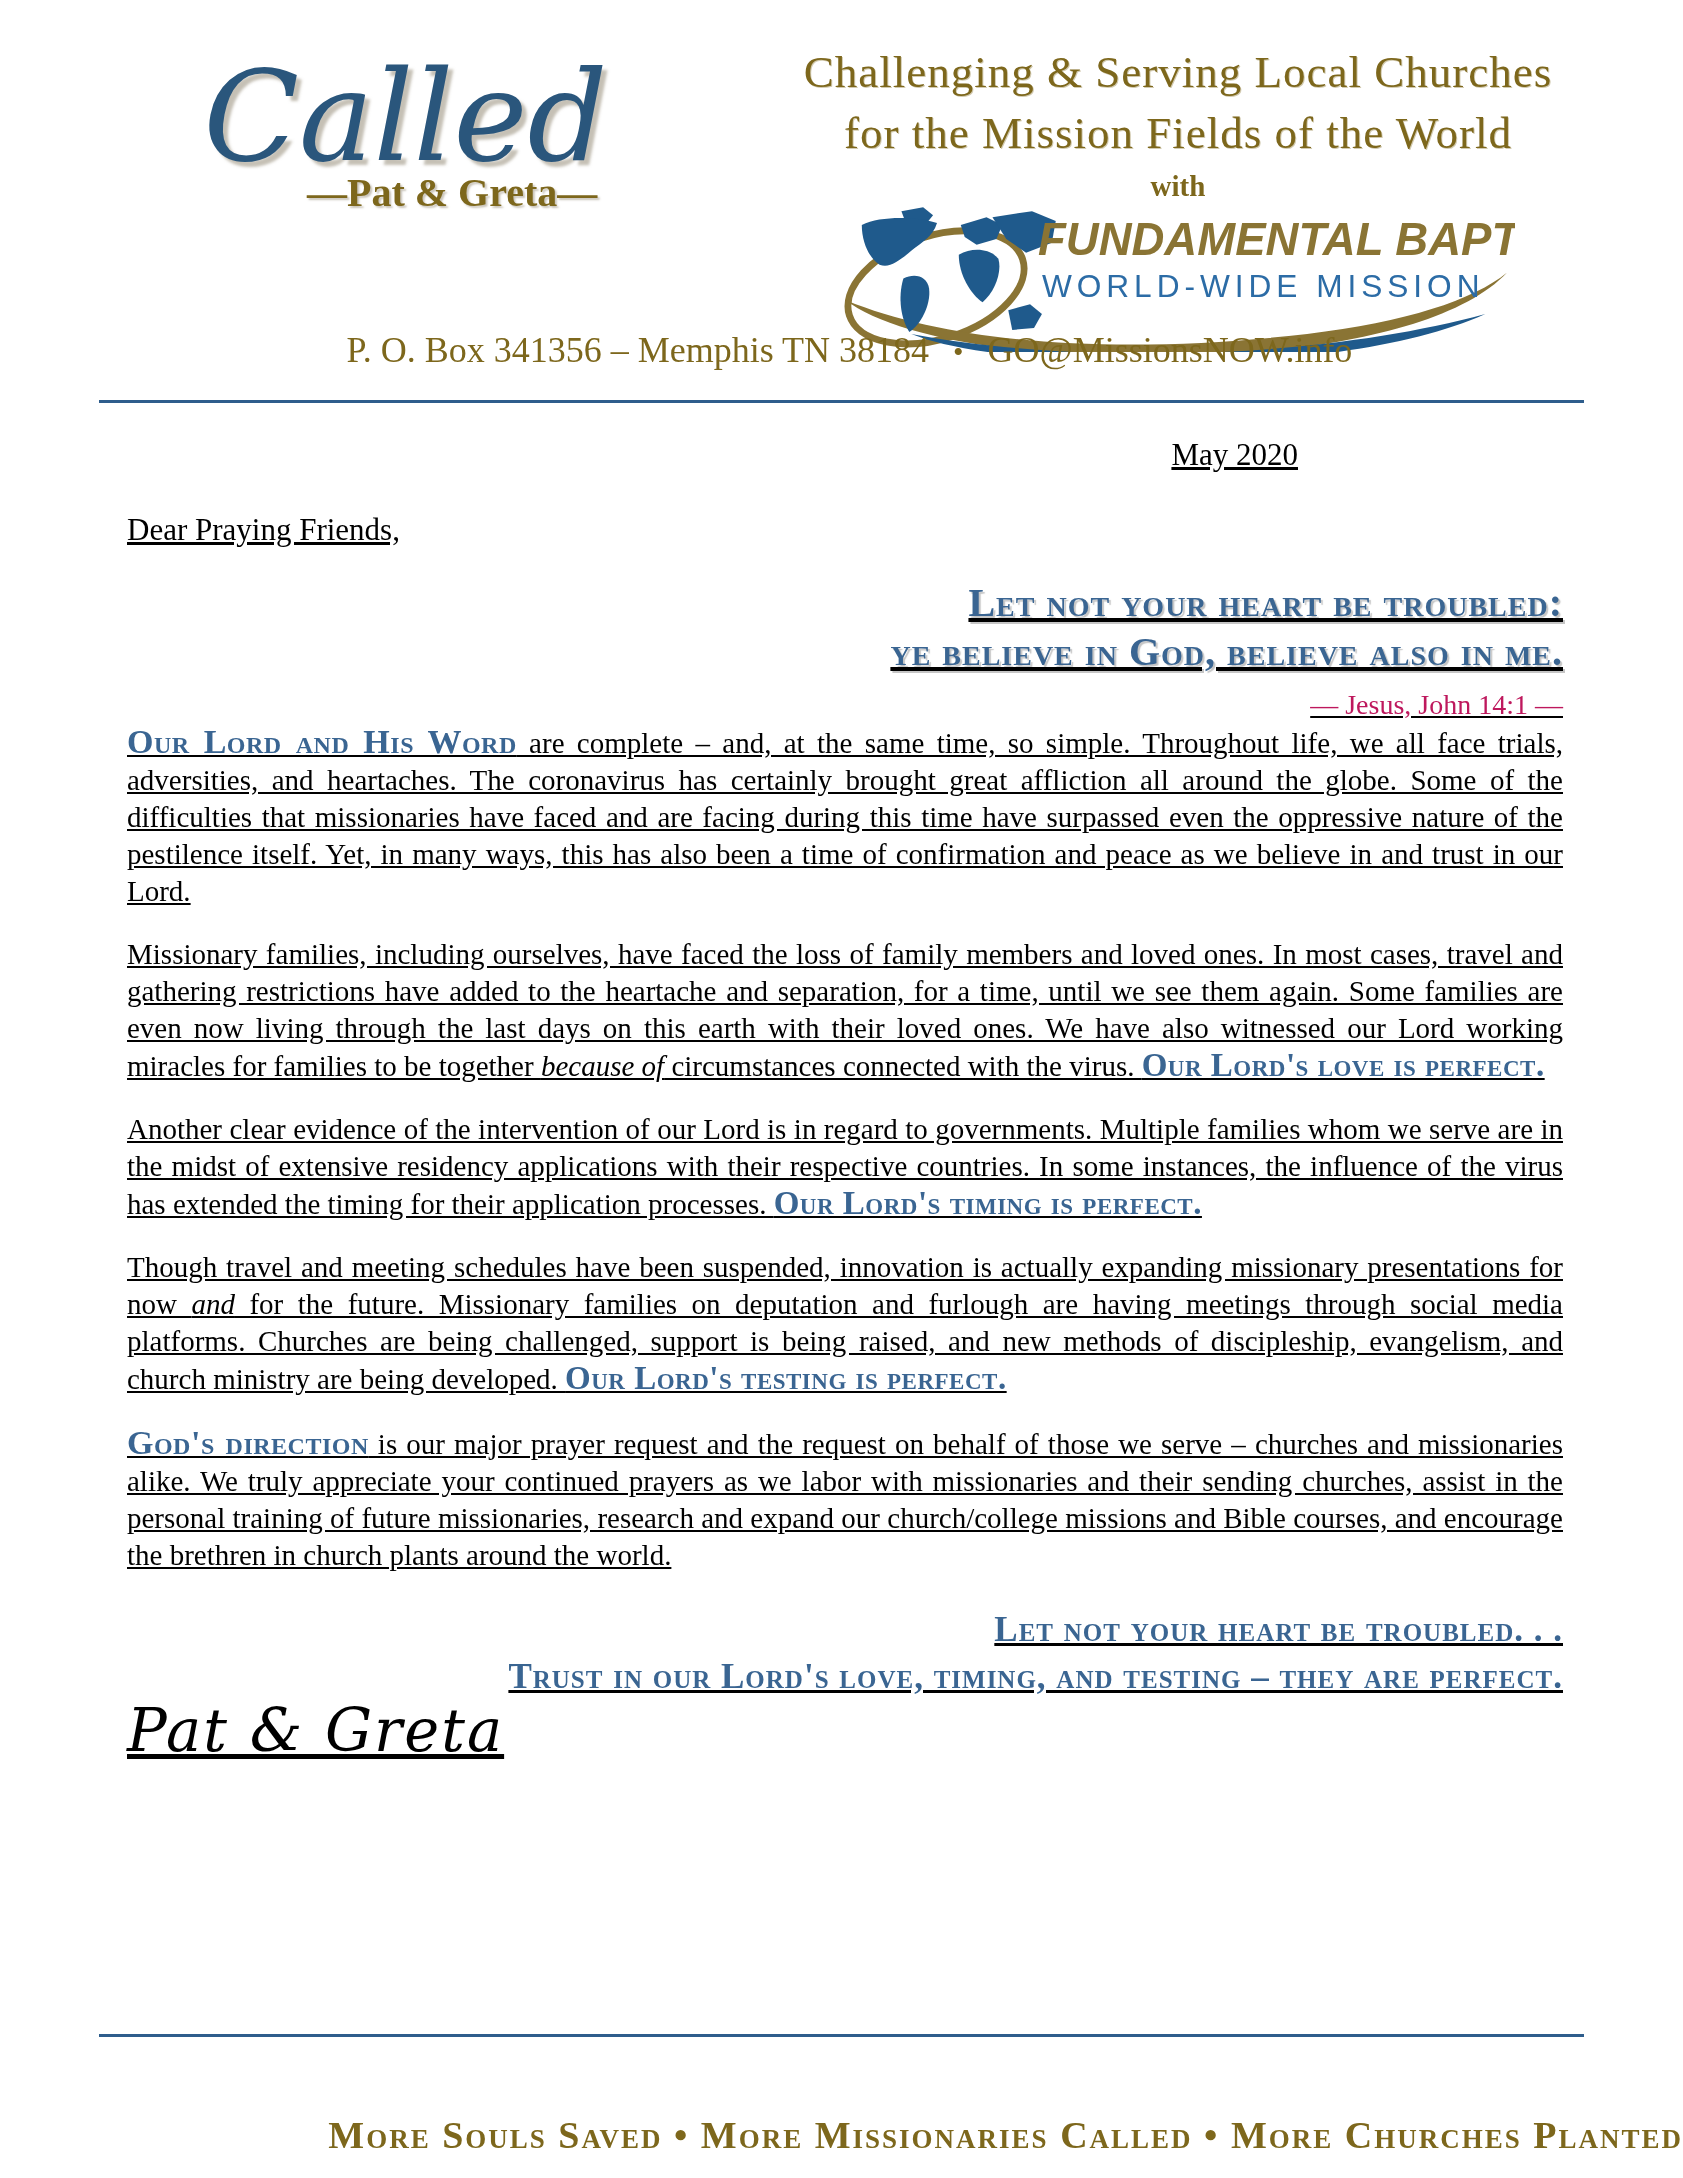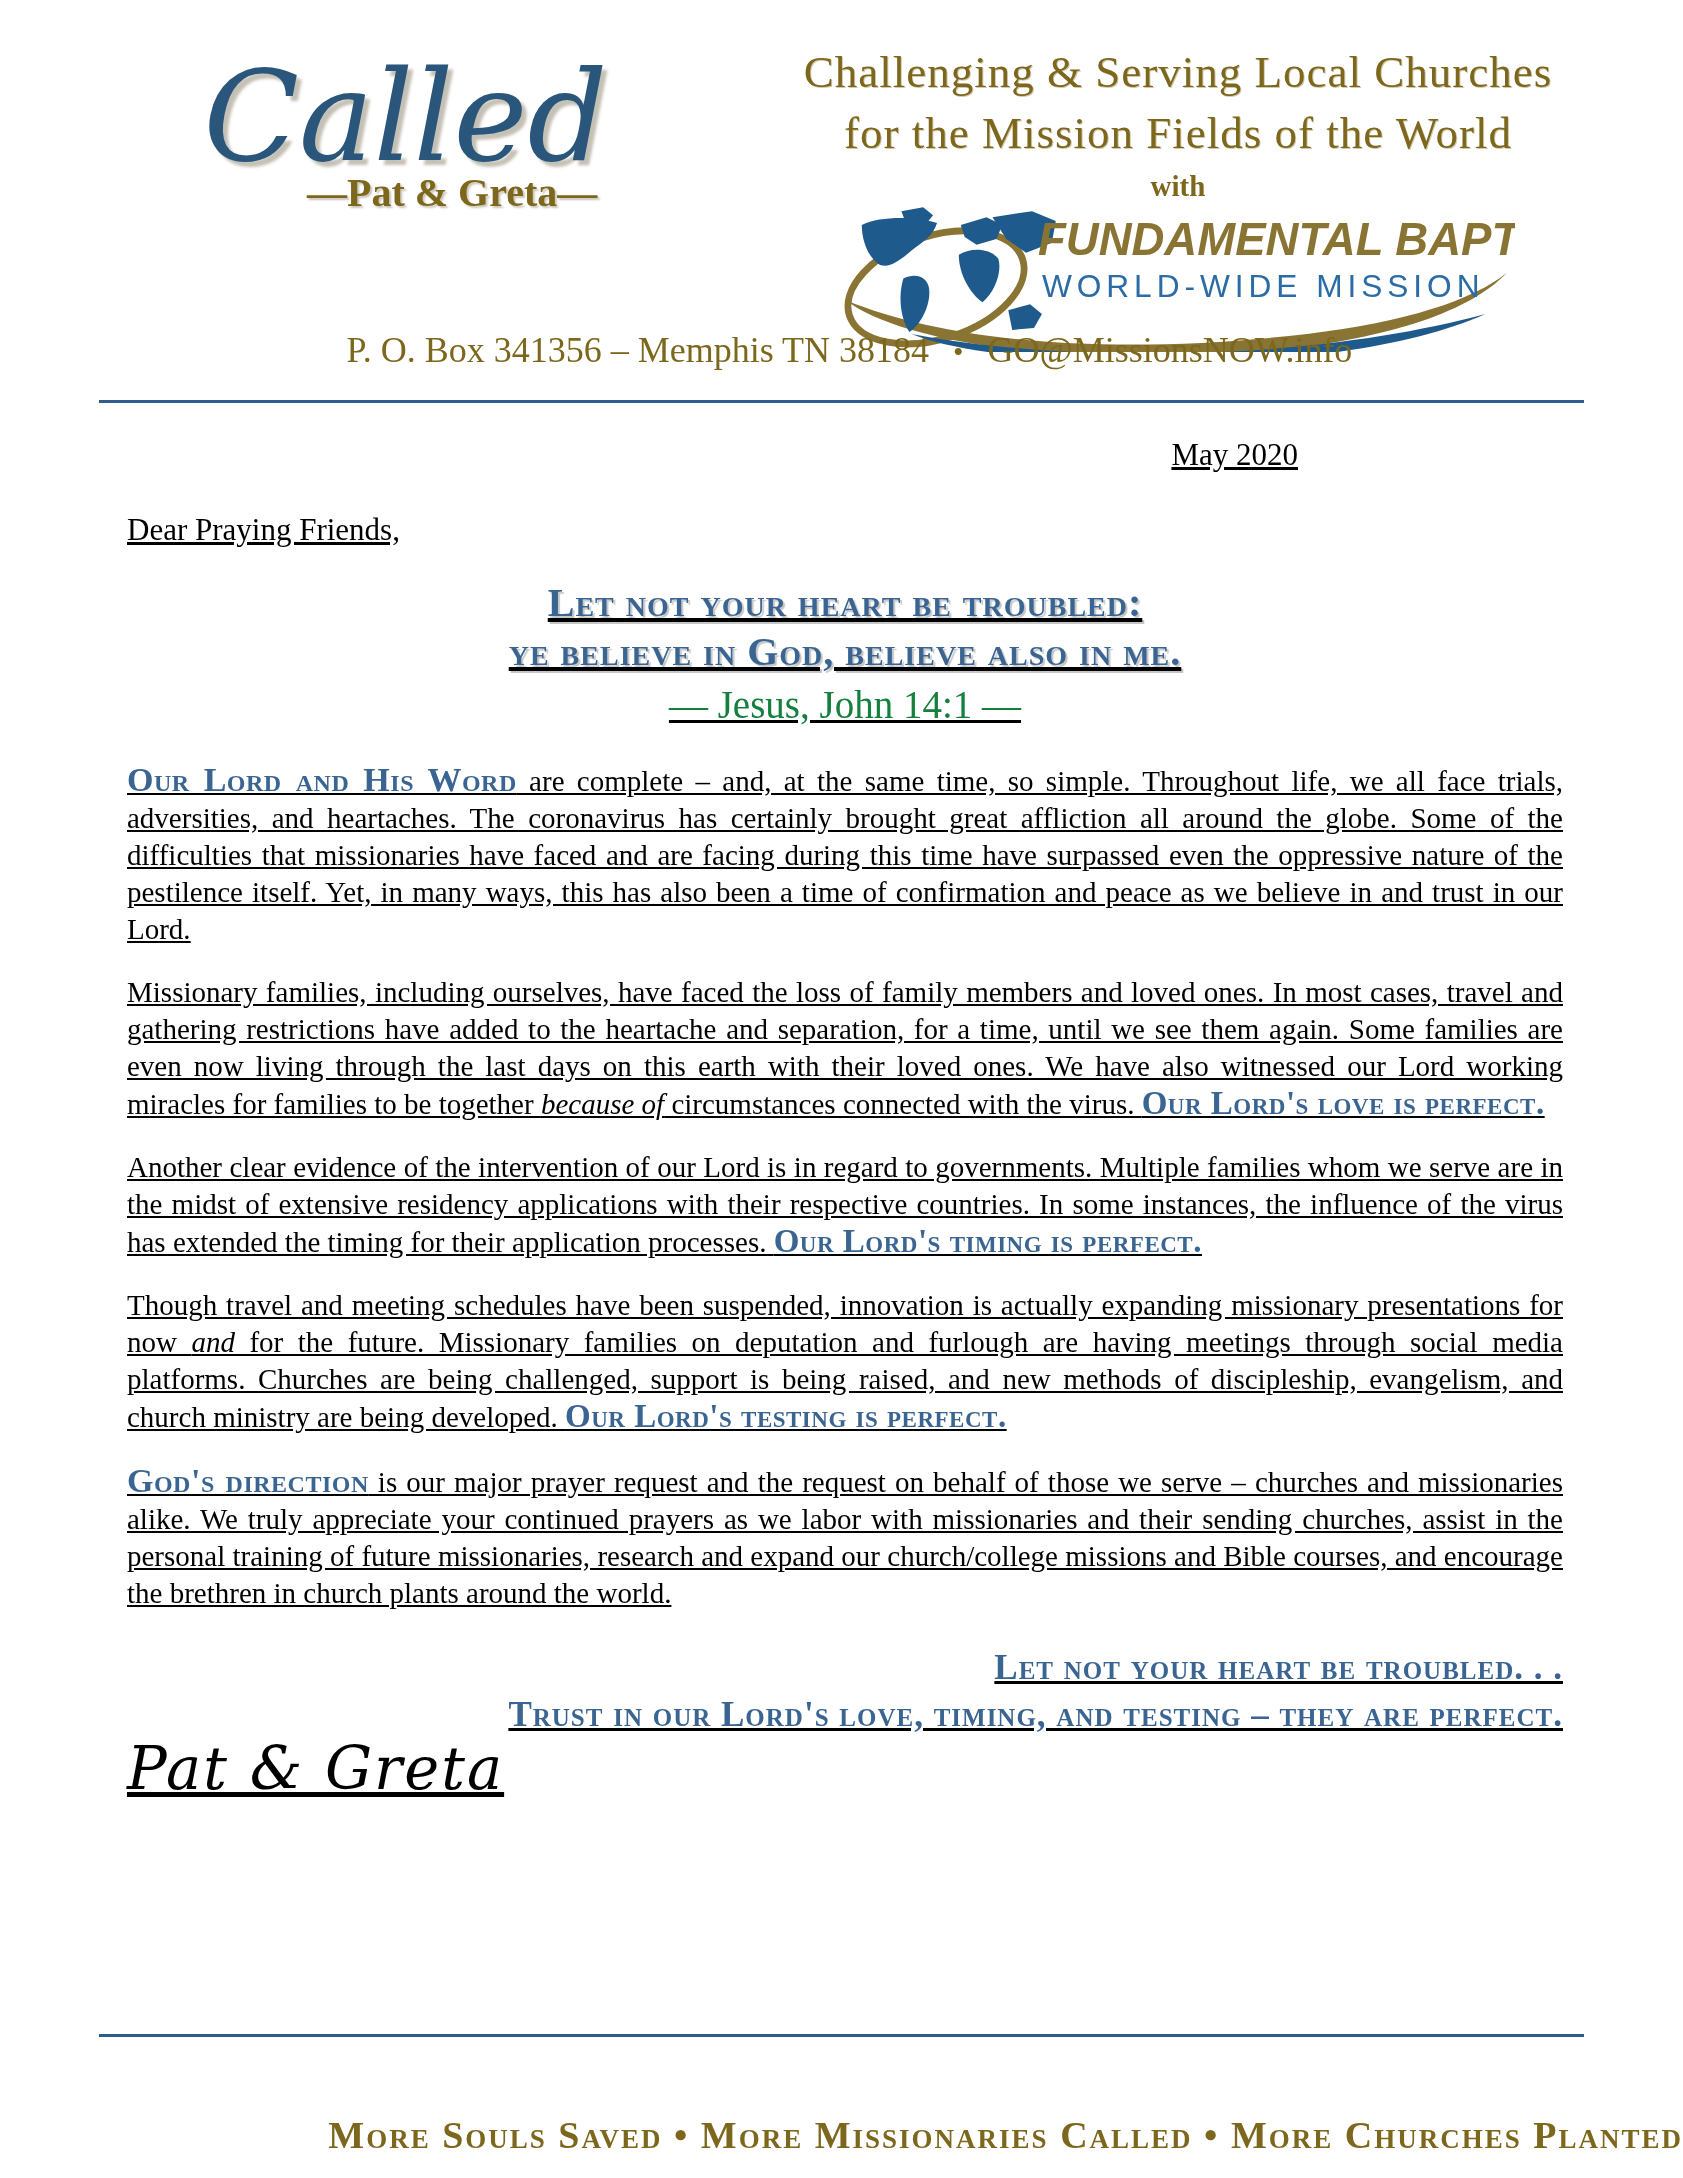--- a/index.html
+++ b/index.html
@@ -76,31 +76,31 @@
   .letter {
     position: absolute; left: 127px; top: 436px; width: 1436px;
     font-size: 29px;
     line-height: 37px;
     text-align: justify;
     text-decoration: underline;
   }
   .date { text-align: right; padding-right: 265px; font-size: 31px; margin-bottom: 38px; }
   .salutation { font-size: 31px; text-align: left; margin-bottom: 30px; }
 
-  .verse { text-align: center; margin-bottom: 38px; }
+  .verse { text-align: right; }
   .verse-line {
     font-variant: small-caps;
     font-weight: 700;
     font-size: 40px;
     line-height: 49px;
     letter-spacing: 1px;
     color: var(--emphasis-blue, #3a6592);
     text-shadow: 2px 2px 1px rgba(150,150,150,0.55);
   }
-  .verse-attr { font-size: 39px; margin-top: 10px; color: #15803d; }
+  .verse-attr { font-size: 28px; margin-top: 10px; color: #be185d; }
 
   .para { margin: 0 0 26px 0; }
   .lead {
     font-variant: small-caps;
     font-weight: 700;
     font-size: 34px;
     letter-spacing: 0.5px;
     color: var(--emphasis-blue, #3a6592);
   }
   .emph {

